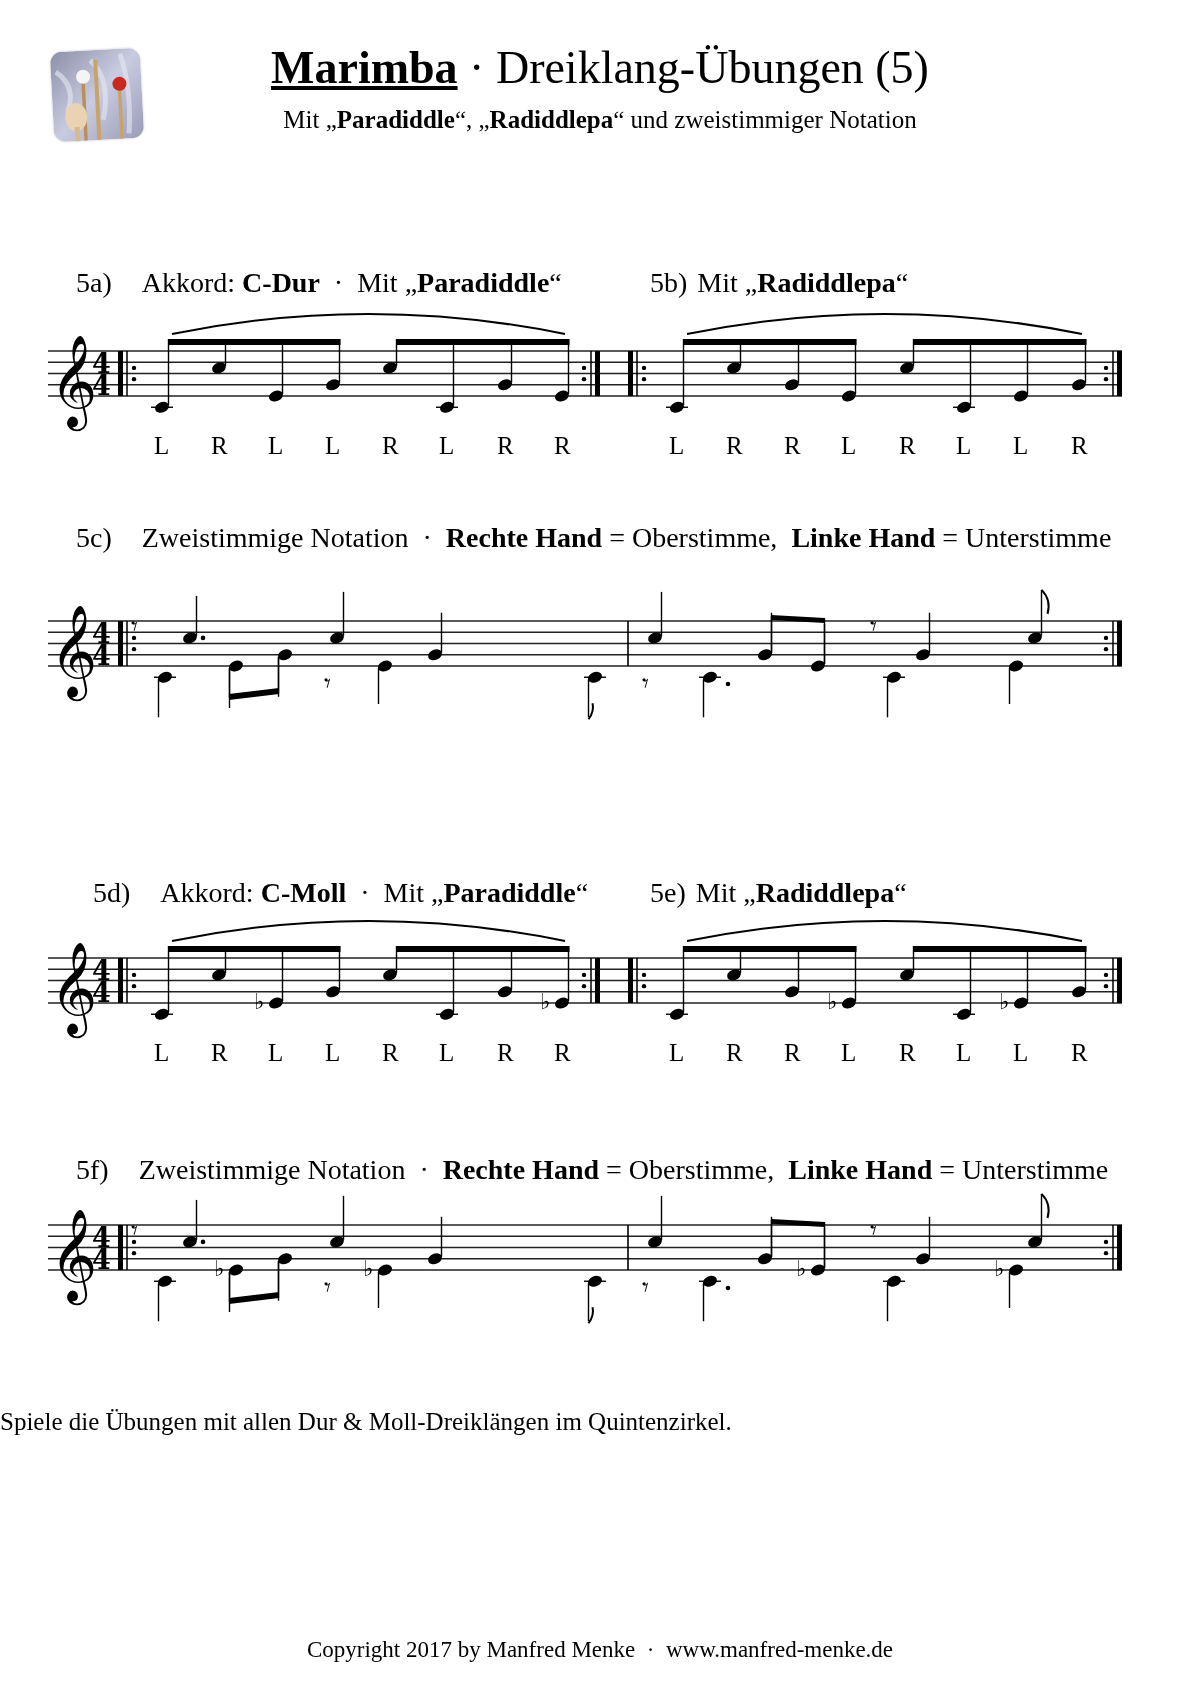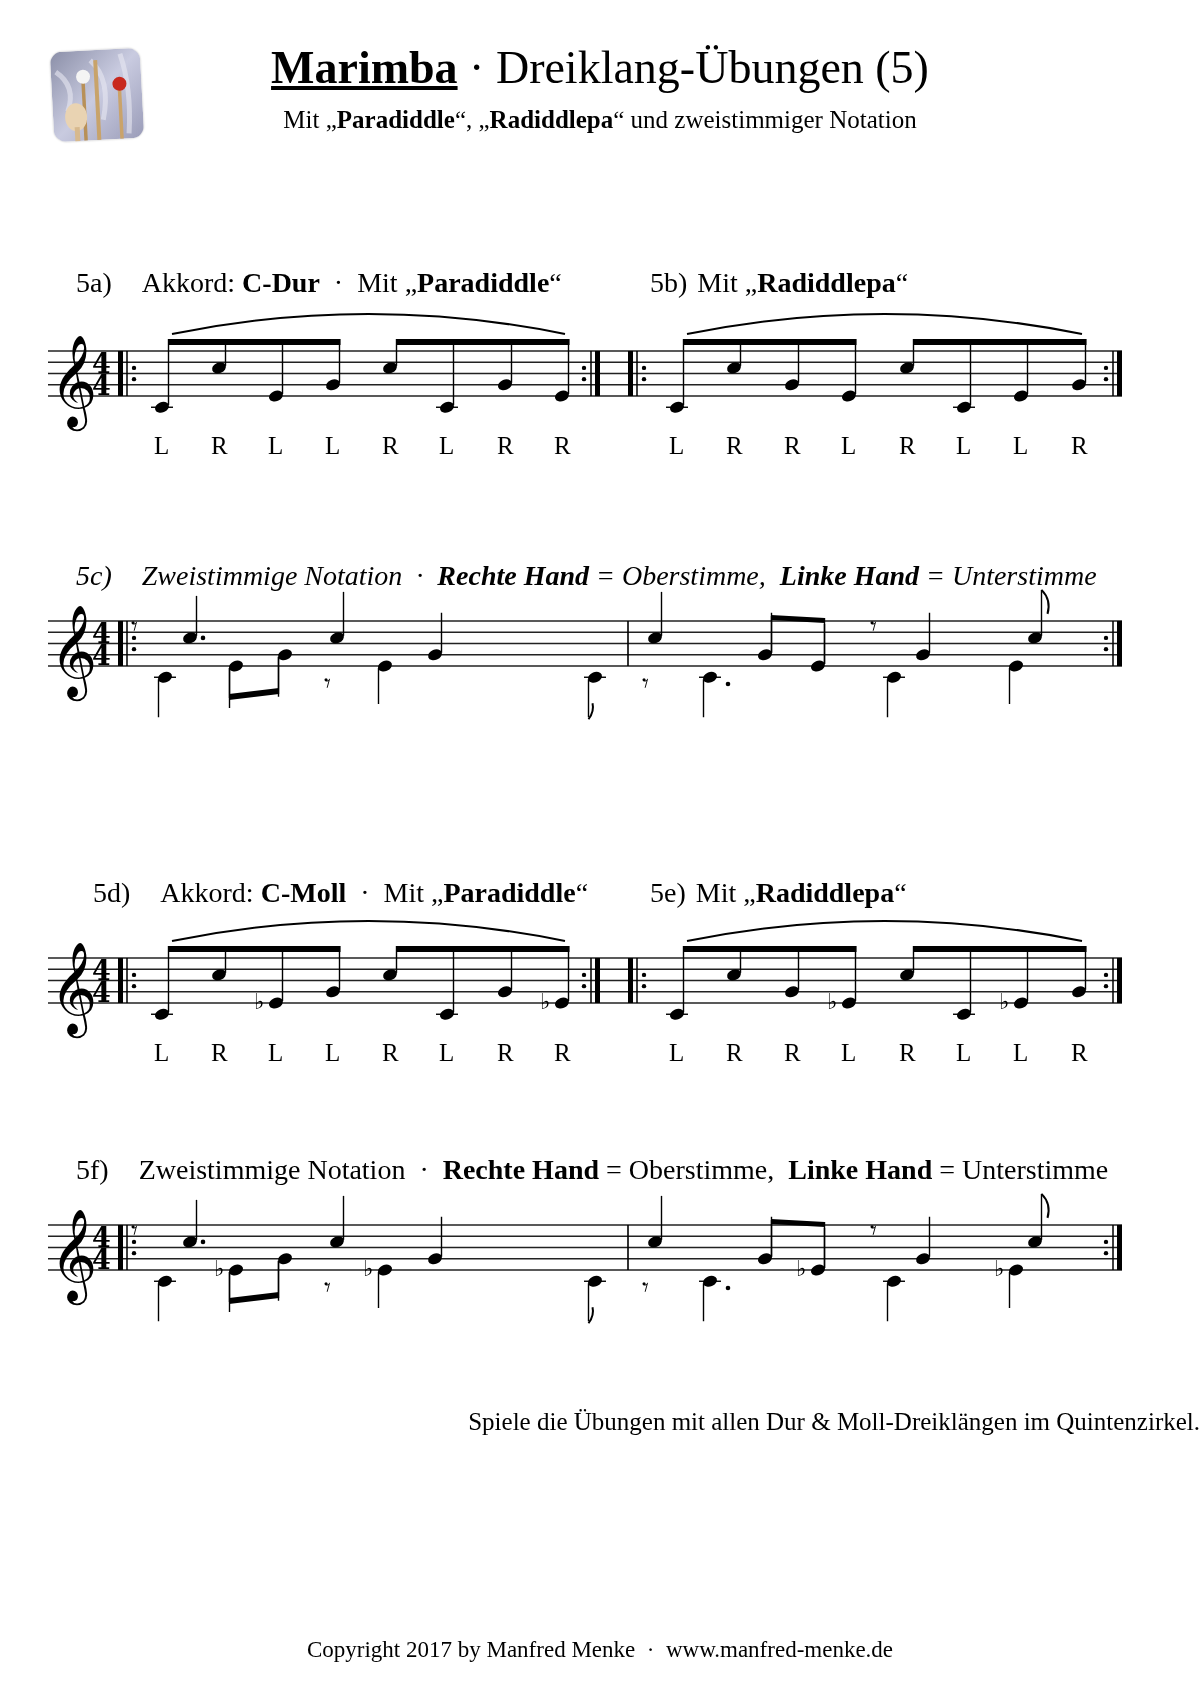--- a/index.html
+++ b/index.html
@@ -7,21 +7,21 @@
          font-family:"Liberation Serif", "DejaVu Serif", serif; color:#000; }
   .abs { position:absolute; }
   #logo { left:52px; top:50px; width:90px; height:90px; border-radius:12px; overflow:hidden;
           transform:rotate(-3deg); box-shadow:0 0 2px #bbb; }
   #title { left:0; width:1200px; top:40px; text-align:center; font-size:46px; line-height:56px; }
   #title b { font-weight:bold;text-decoration:underline; }
   #subtitle { left:0; width:1200px; top:104px; text-align:center; font-size:25px; line-height:32px; }
   .label { font-size:28px; line-height:32px; white-space:pre; }
   .label b { font-weight:bold; }
   svg.staff { position:absolute; left:0; overflow:visible; }
-  #hint { left:0; width:1200px; top:1405px; text-align:right; font-size:25px; line-height:34px; }
+  #hint { left:0; width:1200px; top:1405px; text-align:left; font-size:25px; line-height:34px; }
   #footer { left:0; width:1200px; top:1635px; text-align:center; font-size:23px; line-height:30px; }
 </style>
 </head>
 <body>
 
 <div id="logo" class="abs">
   <svg width="90" height="90" viewBox="0 0 90 90">
     <defs>
       <linearGradient id="cloth" x1="0" y1="0" x2="1" y2="1">
         <stop offset="0" stop-color="#8b8fa8"></stop>
@@ -49,21 +49,21 @@
 </div>
 
 <div class="abs label" style="left:62px; top:235px;">
   <span>5a)</span><span style="display:inline-block;width:30px"></span><span>Akkord: </span><b>C-Dur</b><span>  ·  Mit „</span><b>Paradiddle</b><span>“</span>
 </div>
 
 <div class="abs label" style="left:636px; top:235px;">
   <span>5b)</span><span style="display:inline-block;width:10px"></span><span>Mit „</span><b>Radiddlepa</b><span>“</span>
 </div>
 
-<div class="abs label" style="left:62px; top:528px;font-style:italic;">
+<div class="abs label" style="left:62px; top:490px;">
   <span>5c)</span><span style="display:inline-block;width:30px"></span><span>Zweistimmige Notation  ·  </span><b>Rechte Hand</b><span> = Oberstimme,  </span><b>Linke Hand</b><span> = Unterstimme</span>
 </div>
 
 <div class="abs label" style="left:79px; top:845px;">
   <span>5d)</span><span style="display:inline-block;width:30px"></span><span>Akkord: </span><b>C-Moll</b><span>  ·  Mit „</span><b>Paradiddle</b><span>“</span>
 </div>
 
 <div class="abs label" style="left:636px; top:845px;">
   <span>5e)</span><span style="display:inline-block;width:10px"></span><span>Mit „</span><b>Radiddlepa</b><span>“</span>
 </div>

